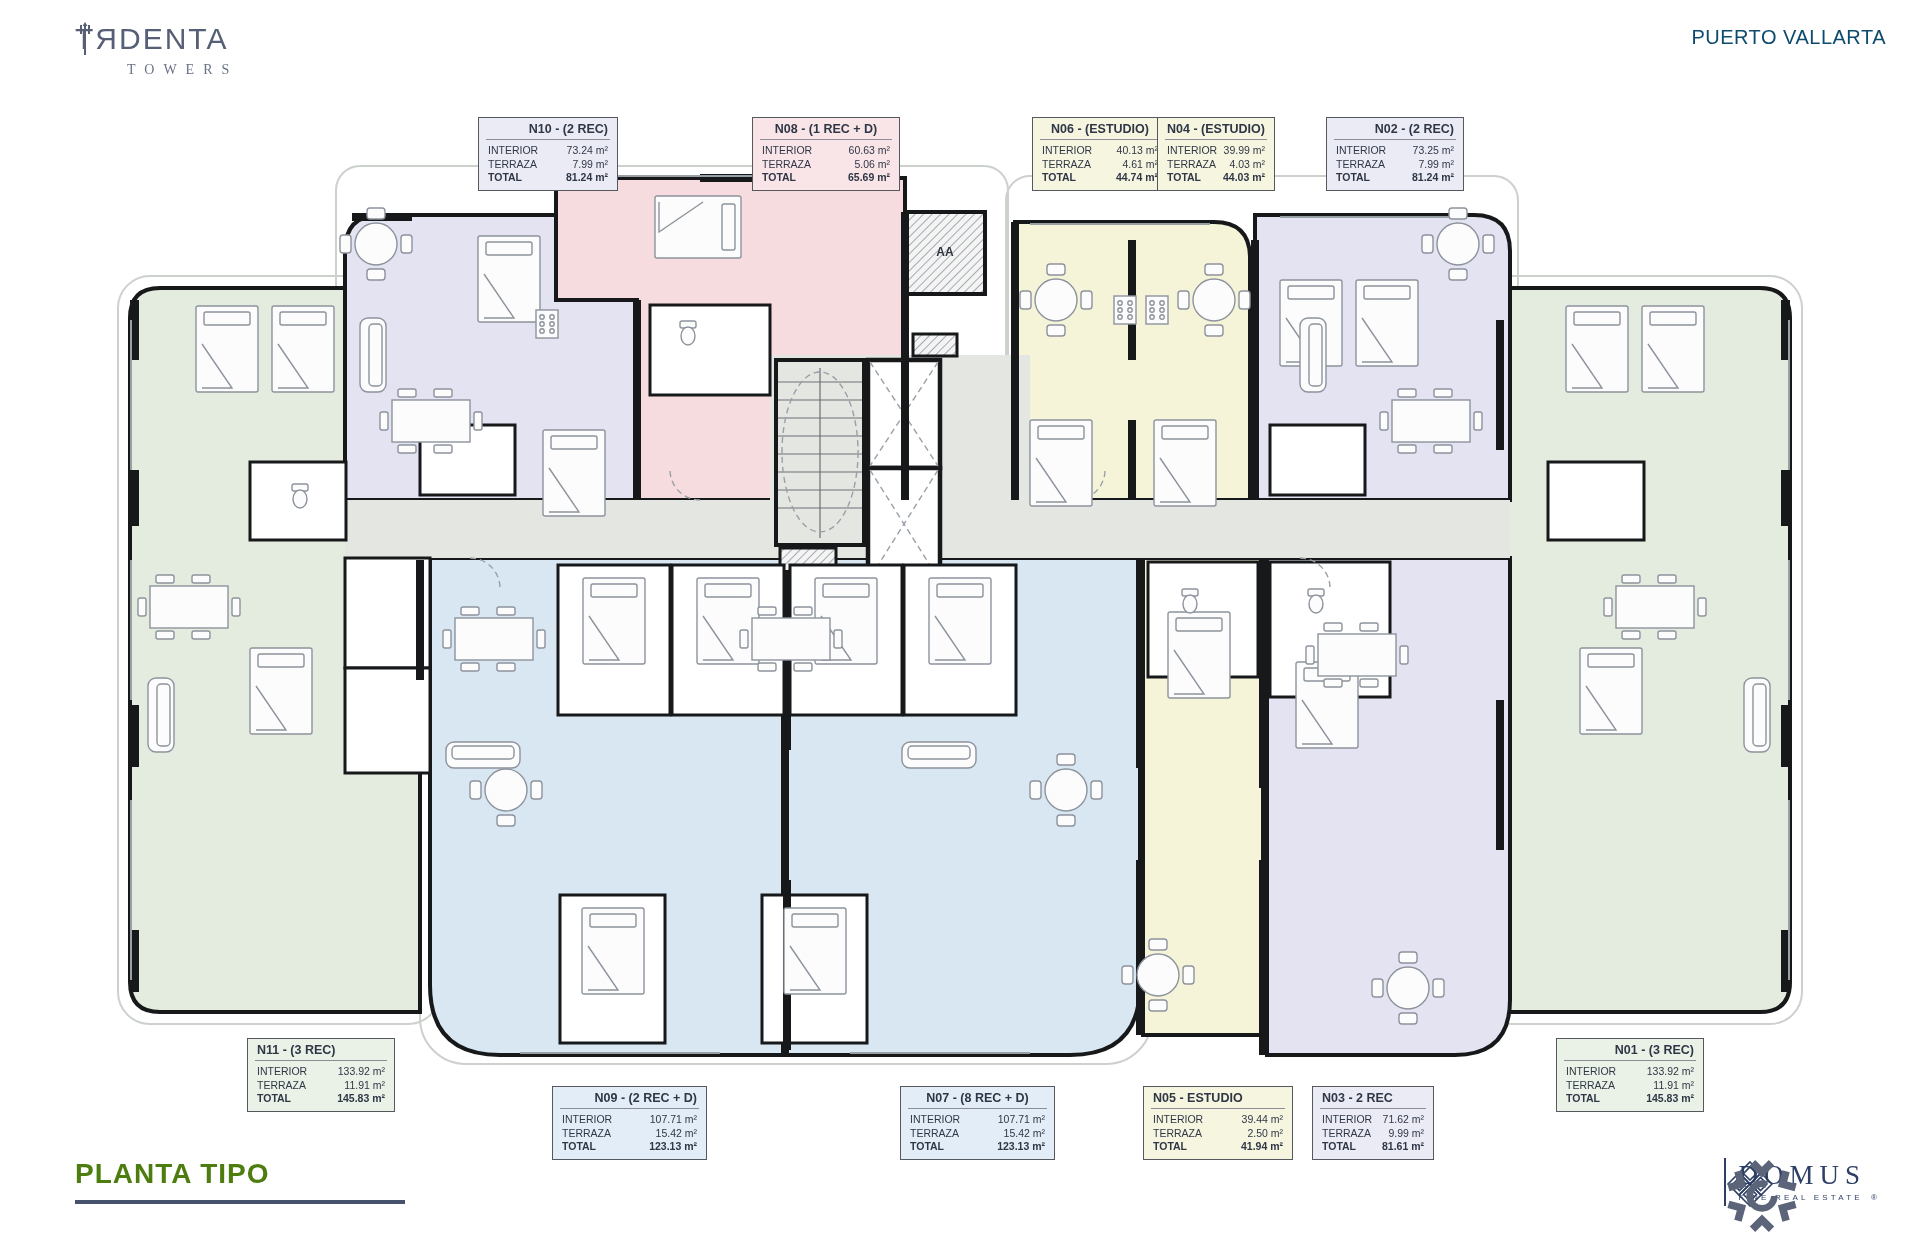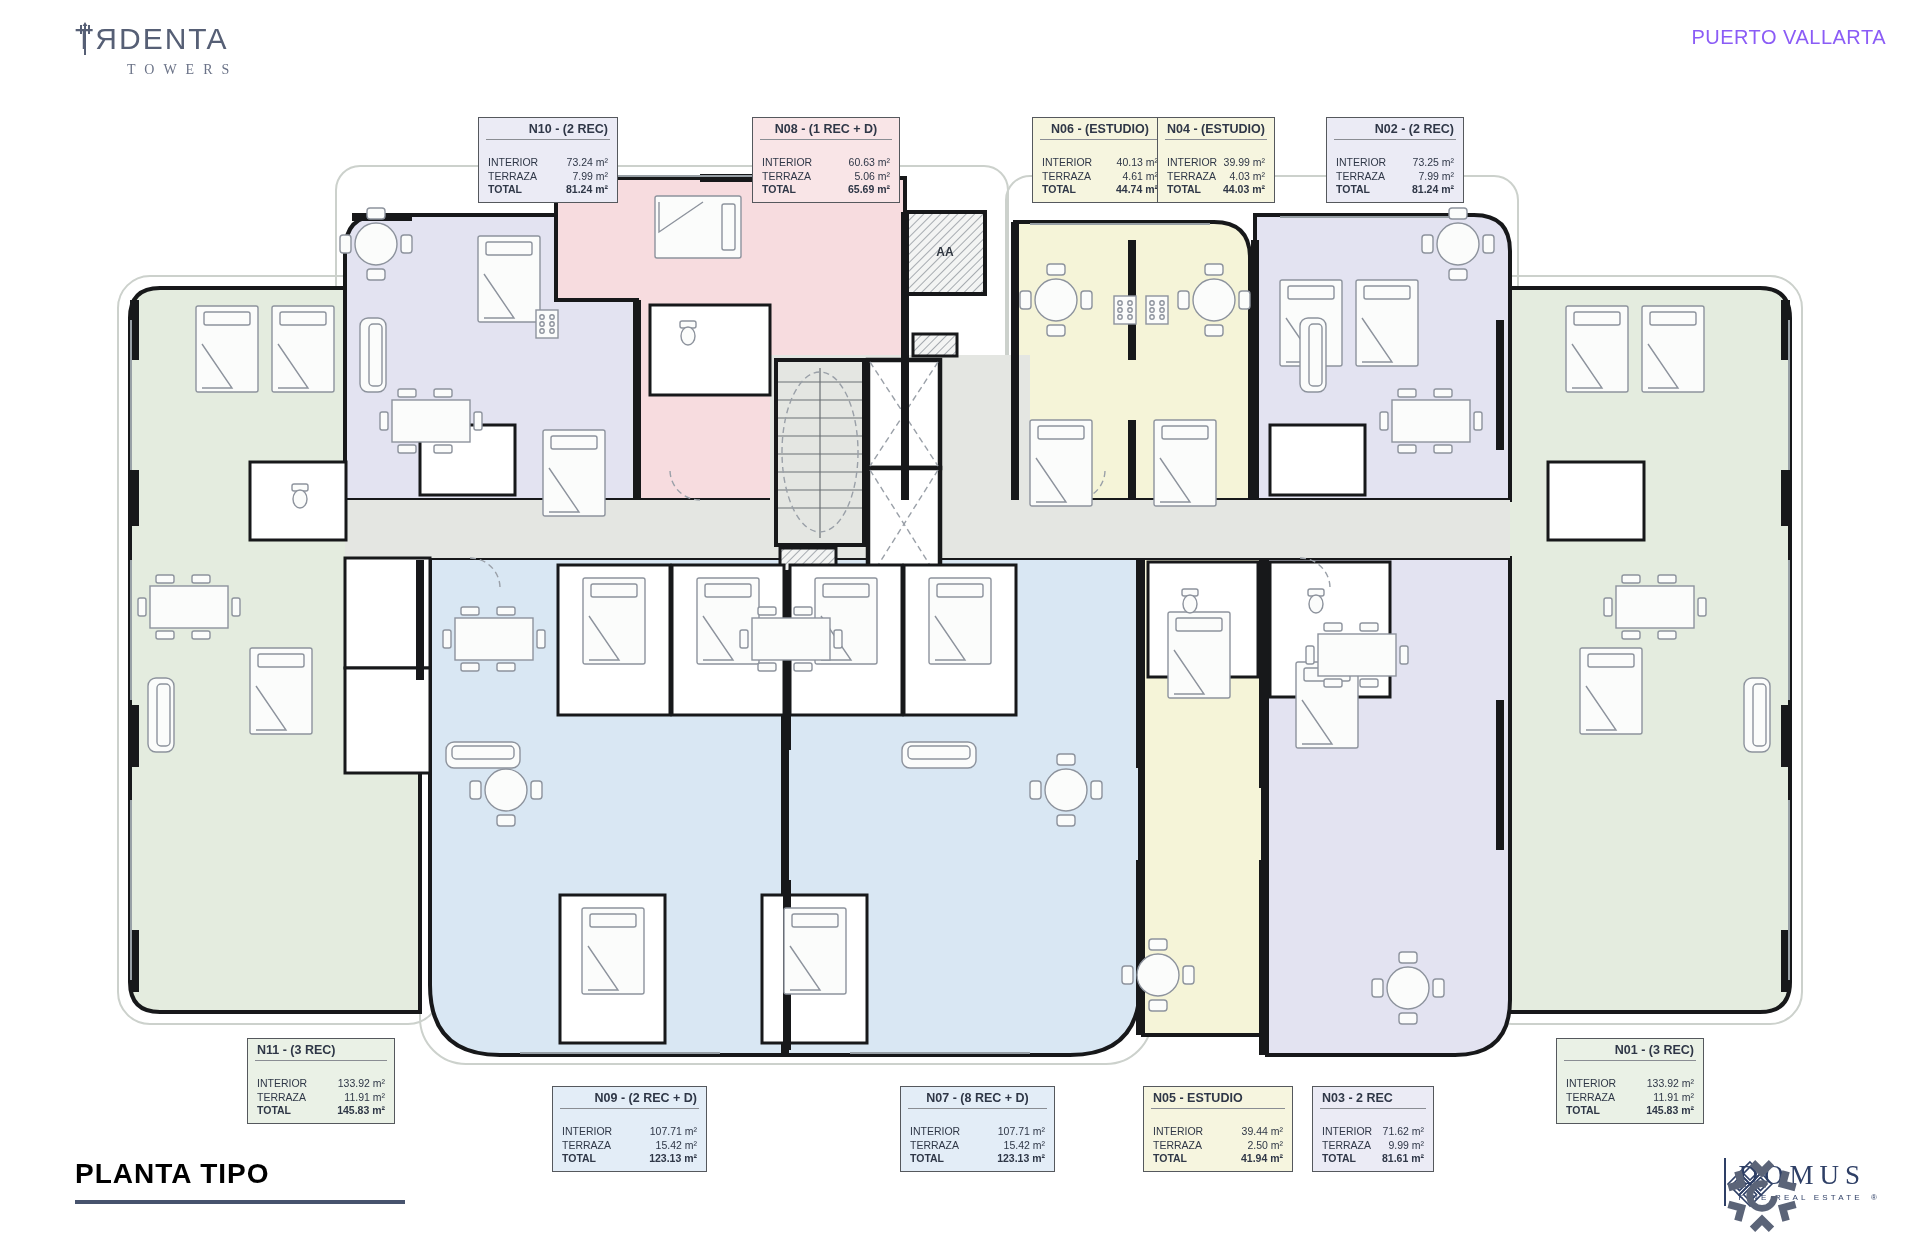--- a/index.html
+++ b/index.html
@@ -6,40 +6,40 @@
     font-family:"Liberation Sans",sans-serif;overflow:hidden;position:relative;}
   #stage{position:absolute;inset:0;width:1920px;height:1242px;}
 
   
   .brand{position:absolute;left:75px;top:22px;color:#5c6477;z-index:5;}
   .brand-line{display:flex;align-items:flex-end;font-size:30px;letter-spacing:2px;
     font-weight:500;color:#565f75;}
   .brand-line .trident{margin:0 4px 2px 4px;}
   .brand-sub{font-family:"Liberation Serif",serif;font-size:14px;letter-spacing:9px;
     color:#6a7287;margin-top:6px;margin-left:52px;}
-  .location{position:absolute;right:34px;top:26px;font-size:20px;color:#8b5cf6;
+  .location{position:absolute;right:34px;top:26px;font-size:20px;color:#0c4a6e;
     letter-spacing:0.5px;z-index:5;}
 
   
-  .plan-title{position:absolute;left:75px;top:1158px;z-index:5;color:#000000;}
+  .plan-title{position:absolute;left:75px;top:1158px;z-index:5;color:#4d7c0f;}
   .plan-title h1{margin:0;font-size:28px;letter-spacing:1px;font-weight:700;}
   .plan-title .bar{width:330px;height:4px;background:#47536d;margin-top:10px;}
   .footer-logos{position:absolute;right:40px;top:1158px;display:flex;align-items:center;
     gap:74px;z-index:5;}
   .domus{display:flex;align-items:center;gap:12px;color:#2e3f66;}
   .domus .divider{width:2px;height:48px;background:#2e3f66;}
   .domus-name{font-family:"Liberation Serif",serif;font-size:27px;letter-spacing:6px;line-height:1;}
   .domus-tag{font-size:8px;letter-spacing:3.2px;margin-top:4px;color:#2e3f66;display:flex;gap:8px;}
 
   
   #ubox-layer{position:absolute;inset:0;z-index:4;}
   .ubox{position:absolute;border:1px solid #55585d;color:#2f3747;padding:3px 7px 5px 7px;
     box-sizing:border-box;}
   .ubox-title{font-size:12.5px;font-weight:700;white-space:nowrap;
-    border-bottom:1px solid #8a8d93;padding:1px 2px 3px 2px;margin-bottom:16px;}
+    border-bottom:1px solid #8a8d93;padding:1px 2px 3px 2px;margin-bottom:4px;}
   .ubox-row{display:flex;justify-content:space-between;font-size:10.5px;
     line-height:1.3;padding:0 2px;}
   .ubox-row.total{font-weight:700;}
 
   
   svg{position:absolute;inset:0;z-index:1;}
   .zone{stroke:#17181a;stroke-width:4;}
   .room{fill:#ffffff;stroke:#17181a;stroke-width:3;}
   .ghost{fill:none;stroke:#ccd1cc;stroke-width:2;}
   .wall{fill:#17181a;}

